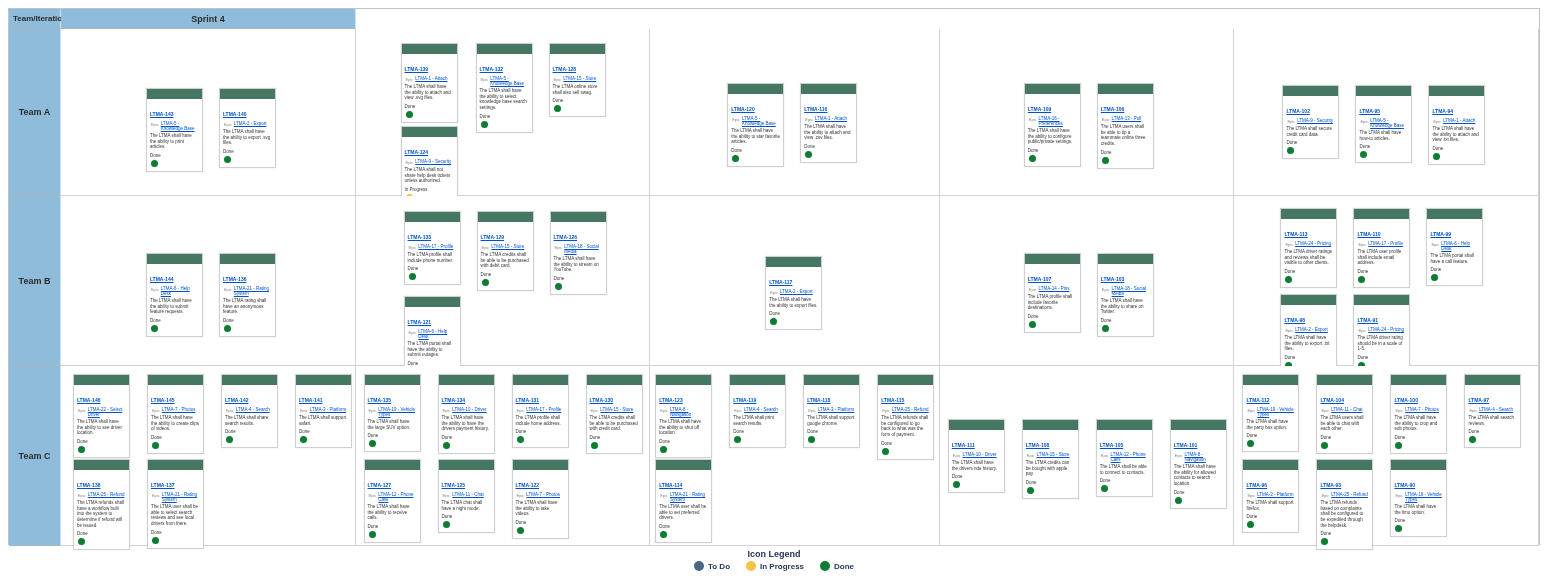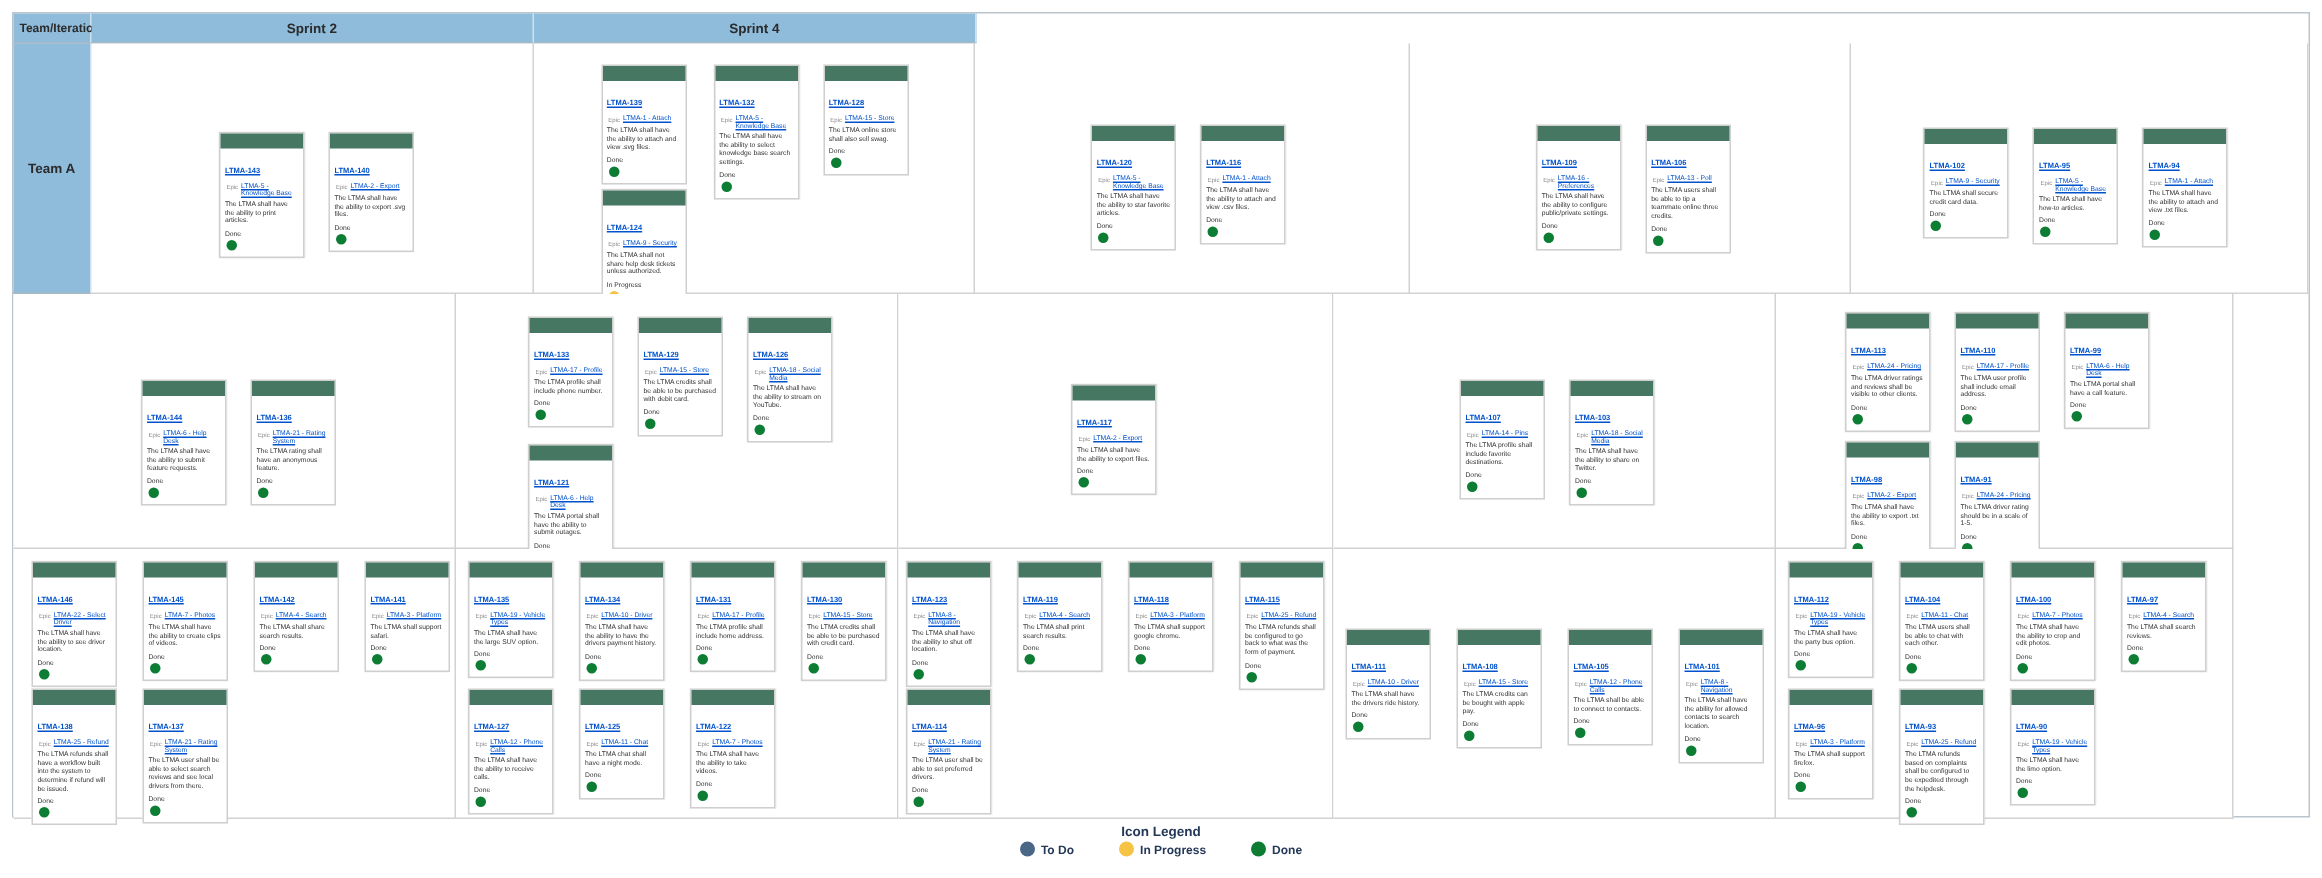--- a/index.html
+++ b/index.html
@@ -48,21 +48,21 @@
   .dot-inprogress { background:#f6c344; }
 
   #arrows { position:absolute; left:0; top:0; width:1548px; height:585px; pointer-events:none; }
   .dep { fill:none; stroke:#f09999; stroke-width:1; stroke-dasharray:2.5,2; opacity:.85; }
 
   #legend {
     position:absolute; left:0; top:549px; width:1548px;
     display:flex; flex-direction:column; align-items:center; gap:2px;
   }
   #legend .title { font-size:9px; font-weight:bold; color:#253858; }
-  #legend .items { display:flex; align-items:center; gap:30px; }
+  #legend .items { display:flex; align-items:center; gap:16px; }
   #legend .item { display:flex; align-items:center; gap:4px; font-size:8px; font-weight:bold; color:#253858; }
   #legend .ldot { width:10px; height:10px; border-radius:50%; }
 </style>
 </head>
 <body>
 
 <div id="stage">
 
   <svg id="arrows" width="1548" height="585" viewBox="0 0 1548 585">
     <defs>
@@ -77,21 +77,20 @@
     <path class="dep" d="M940,256 C1100,252 1210,246 1276,241" marker-end="url(#ah)"></path>
     <path class="dep" d="M1308,116 C1365,112 1415,106 1448,104" marker-end="url(#ah)"></path>
     <path class="dep" d="M1100,148 C1205,225 1300,305 1349,370" marker-end="url(#ah)"></path>
     <path class="dep" d="M950,205 C1120,128 1260,120 1446,106" marker-end="url(#ah)"></path>
     <path class="dep" d="M1285,258 C1252,330 1262,372 1311,394" marker-end="url(#ah)"></path>
   </svg>
 
   <div id="board">
     <div class="hdr-row">
       <div class="hdr-cell hdr-corner">Team/Iteration</div>
-      <div class="hdr-cell" style="width:295px">Sprint 2</div>
       <div class="hdr-cell" style="width:295px">Sprint 4</div>
     </div>
 
     <div class="team-row" style="height:167px">
       <div class="team-label">Team A</div>
       <div class="cell" style="width:295px">
           <div class="card" style="left: 85px; top: 59px;">
             <div class="card-header"></div>
             <div class="card-body"><a class="card-id">LTMA-143</a><div class="epic-row">
                 <span class="epic-badge">Epic</span>
@@ -187,20 +186,21 @@
             <div class="card-header"></div>
             <div class="card-body"><a class="card-id">LTMA-94</a><div class="epic-row">
                 <span class="epic-badge">Epic</span>
                 <a class="epic-link">LTMA-1 - Attach</a>
               </div><div class="card-desc">The LTMA shall have the ability to attach and view .txt files.</div><div class="card-status">Done</div><span class="status-dot dot-done"></span></div>
           </div>
         </div>
     </div>
 
     <div class="team-row" style="height:170px">
+      <div class="team-label">Team B</div>
       <div class="cell" style="width:295px">
           <div class="card" style="left: 85px; top: 57px;">
             <div class="card-header"></div>
             <div class="card-body"><a class="card-id">LTMA-144</a><div class="epic-row">
                 <span class="epic-badge">Epic</span>
                 <a class="epic-link">LTMA-6 - Help Desk</a>
               </div><div class="card-desc">The LTMA shall have the ability to submit feature requests.</div><div class="card-status">Done</div><span class="status-dot dot-done"></span></div>
           </div>
           <div class="card" style="left: 158px; top: 57px;">
             <div class="card-header"></div>
@@ -298,20 +298,21 @@
             <div class="card-header"></div>
             <div class="card-body"><a class="card-id">LTMA-91</a><div class="epic-row">
                 <span class="epic-badge">Epic</span>
                 <a class="epic-link">LTMA-24 - Pricing</a>
               </div><div class="card-desc">The LTMA driver rating should be in a scale of 1-5.</div><div class="card-status">Done</div><span class="status-dot dot-done"></span></div>
           </div>
         </div>
     </div>
 
     <div class="team-row" style="height:180px">
+      <div class="team-label">Team C</div>
       <div class="cell" style="width:295px">
           <div class="card" style="left: 12px; top: 8px;">
             <div class="card-header"></div>
             <div class="card-body"><a class="card-id">LTMA-146</a><div class="epic-row">
                 <span class="epic-badge">Epic</span>
                 <a class="epic-link">LTMA-22 - Select Driver</a>
               </div><div class="card-desc">The LTMA shall have the ability to see driver location.</div><div class="card-status">Done</div><span class="status-dot dot-done"></span></div>
           </div>
           <div class="card" style="left: 86px; top: 8px;">
             <div class="card-header"></div>

